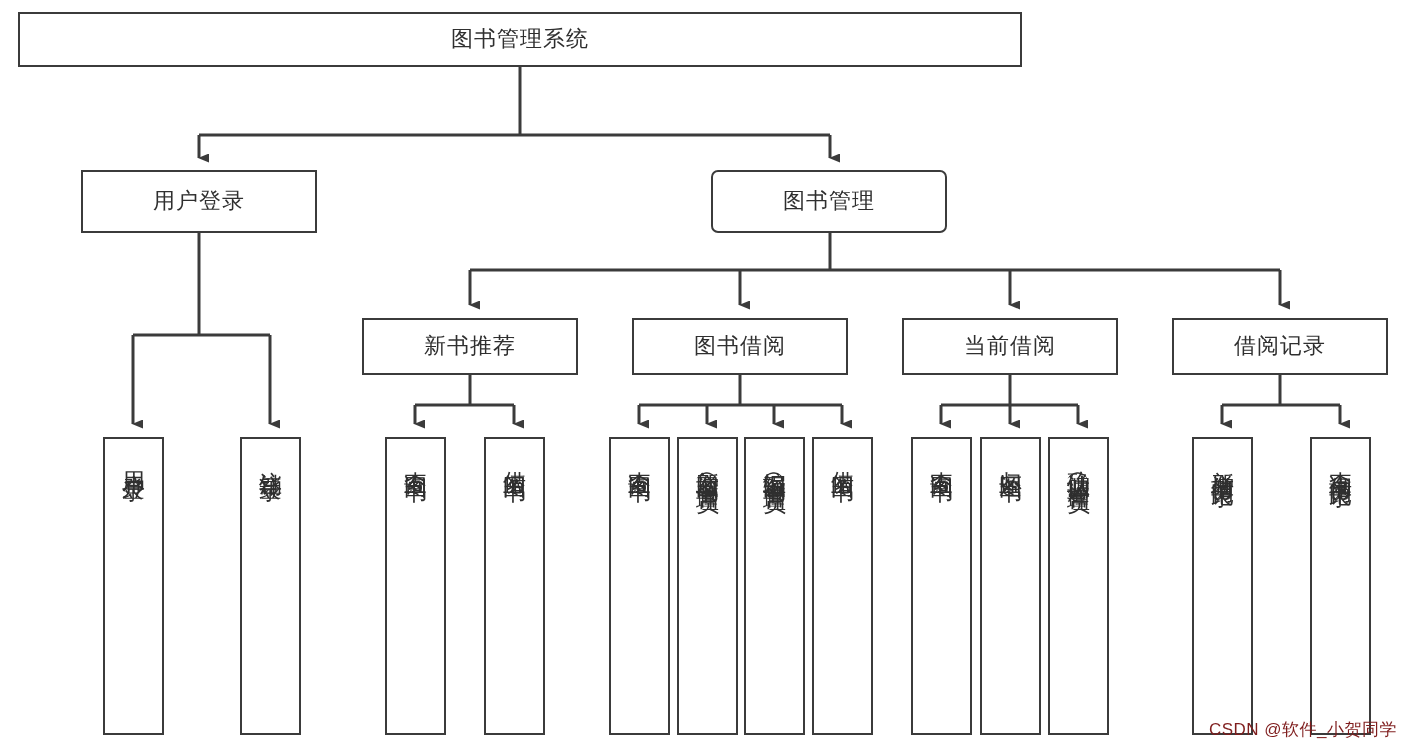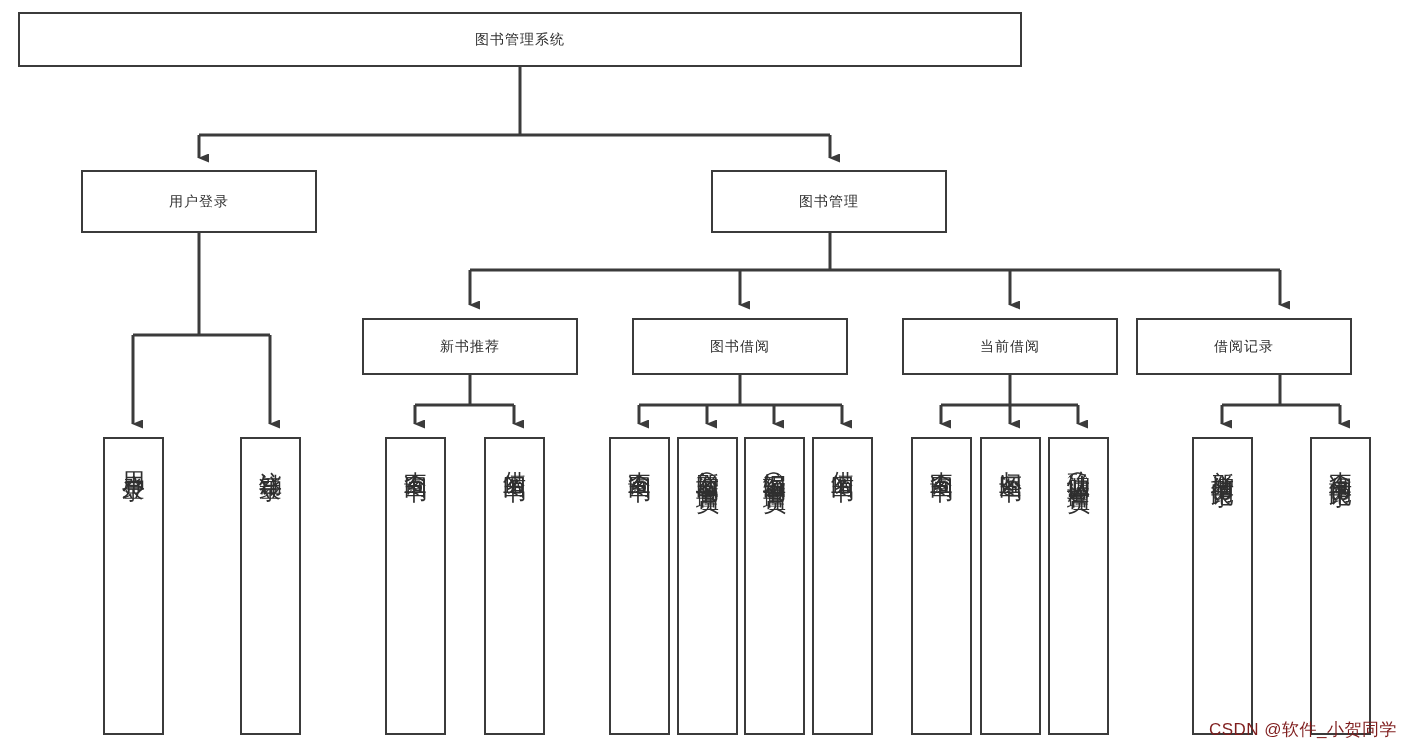--- a/index.html
+++ b/index.html
@@ -30,21 +30,21 @@
     box-sizing: border-box;
     border: 2.5px solid #3b3b3b;
     background: #ffffff;
     color: #2b2b2b;
     display: flex;
     align-items: center;
     justify-content: center;
     z-index: 2;
   }
   .node-label {
-    font-size: 14px;
+    font-size: 22px;
     line-height: 1.1;
     letter-spacing: 1px;
     white-space: nowrap;
     color: #2f2f2f;
   }
   .node.vertical {
     align-items: flex-start;
     justify-content: center;
     padding-top: 14px;
   }
@@ -129,37 +129,37 @@
   </svg>
 
   <div class="node" style="left:18px; top:12px; width:1004px; height:55px;">
     <span class="node-label">图书管理系统</span>
   </div>
 
   <div class="node" style="left:81px; top:170px; width:236px; height:63px;">
     <span class="node-label">用户登录</span>
   </div>
 
-  <div class="node" style="left:711px; top:170px; width:236px; height:63px;">
+  <div class="node" style="left:711px; top:170px; width:236px; height:63px;border-radius:7px;">
     <span class="node-label">图书管理</span>
   </div>
 
   <div class="node" style="left:362px; top:318px; width:216px; height:57px;text-align:center;">
     <span class="node-label">新书推荐</span>
   </div>
 
   <div class="node" style="left:632px; top:318px; width:216px; height:57px;">
     <span class="node-label">图书借阅</span>
   </div>
 
   <div class="node" style="left:902px; top:318px; width:216px; height:57px;">
     <span class="node-label">当前借阅</span>
   </div>
 
-  <div class="node" style="left:1136px; top:318px; width:216px; height:57px;">
+  <div class="node" style="left:1172px; top:318px; width:216px; height:57px;">
     <span class="node-label">借阅记录</span>
   </div>
 
   <div class="node vertical" style="left:103px; top:437px; width:61px; height:298px;">
     <span class="node-label">用户登录</span>
   </div>
 
   <div class="node vertical" style="left:240px; top:437px; width:61px; height:298px;">
     <span class="node-label">注销登录</span>
   </div>

